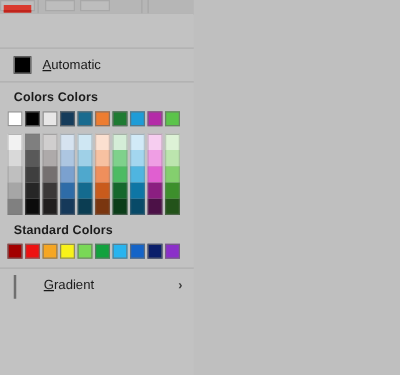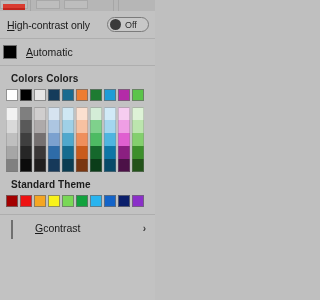--- a/index.html
+++ b/index.html
@@ -29,21 +29,21 @@
   .hc-row{display:flex;align-items:center;height:27px;padding:0 6px 0 7px;box-sizing:border-box;}
   .hc-label{font-size:10.5px;color:#1a1a1a;flex:1;letter-spacing:-0.1px;white-space:nowrap;}
   .hc-label .ul{text-decoration:underline;}
   .toggle{width:42px;height:15px;border-radius:8px;border:1px solid #7b7b7b;
           background:#c8c8c8;display:flex;align-items:center;position:relative;
           box-sizing:border-box;}
   .knob{width:11px;height:11px;border-radius:50%;background:#3b3b3b;margin-left:2px;}
   .toggle-text{font-size:9px;color:#2a2a2a;margin-left:4px;}
 
   
-  .auto-row{display:flex;align-items:center;height:26px;padding-left:3px;box-sizing:border-box;}
+  .auto-row{display:flex;align-items:center;height:26px;padding-left:11px;box-sizing:border-box;}
   .auto-sw{width:14px;height:14px;background:#000;border:1px solid #6e6e6e;box-sizing:border-box;}
   .auto-label{font-size:10.5px;color:#1a1a1a;margin-left:9px;}
   .auto-label .ul{text-decoration:underline;}
 
   
   .sec-head{font-size:10px;font-weight:bold;color:#1c1c1c;padding:7px 0 5px 11px;
             letter-spacing:0.1px;}
 
   
   .grid{padding-left:6px;display:flex;gap:2px;}
@@ -79,25 +79,20 @@
     <div class="rb-sep" style="left:30px;"></div>
     <div class="rb-btn" style="left:36px;width:24px;"></div>
     <div class="rb-btn" style="left:64px;width:24px;"></div>
     <div class="rb-sep" style="left:113px;"></div>
     <div class="rb-sep" style="left:118px;"></div>
   </div>
 
   <div class="panel">
 
     <div class="hc-row">
-      <div class="hc-label"><span class="ul">H</span><span>igh-contrast only</span></div>
-      <div class="toggle">
-        <div class="knob"></div>
-        <div class="toggle-text">Off</div>
-      </div>
     </div>
 
     <div class="divider"></div>
 
     <div class="auto-row">
       <div class="auto-sw"></div>
       <div class="auto-label"><span class="ul">A</span><span>utomatic</span></div>
     </div>
 
     <div class="divider"></div>
@@ -182,39 +177,39 @@
         </div>
         <div class="col">
           <div class="var first" style="background: rgb(221, 242, 214);"></div>
           <div class="var" style="background: rgb(188, 229, 174);"></div>
           <div class="var" style="background: rgb(132, 207, 110);"></div>
           <div class="var" style="background: rgb(61, 143, 44);"></div>
           <div class="var last" style="background: rgb(35, 83, 26);"></div>
         </div>
       </div>
 
-    <div class="sec-head">Standard Theme</div>
+    <div class="sec-head">Standard Colors</div>
     <div class="std-grid" id="std-row">
         <div class="sw" style="background: rgb(163, 0, 0);"></div>
         <div class="sw" style="background: rgb(238, 17, 17);"></div>
         <div class="sw" style="background: rgb(245, 166, 35);"></div>
         <div class="sw" style="background: rgb(248, 242, 26);"></div>
         <div class="sw" style="background: rgb(121, 216, 86);"></div>
         <div class="sw" style="background: rgb(18, 162, 62);"></div>
         <div class="sw" style="background: rgb(40, 180, 239);"></div>
         <div class="sw" style="background: rgb(20, 100, 200);"></div>
         <div class="sw" style="background: rgb(11, 31, 107);"></div>
         <div class="sw" style="background: rgb(139, 47, 201);"></div>
       </div>
 
     <div class="divider" style="margin-top:7px;"></div>
 
 
     <div class="menu-item">
       <span class="ic">
         <span class="grad-ic"></span>
       </span>
-      <span class="mi-label"><span class="ul">G</span><span>contrast</span></span>
+      <span class="mi-label"><span class="ul">G</span><span>radient</span></span>
       <span class="chev">›</span>
     </div>
 
   </div>
 </div>
 
 </body></html>

